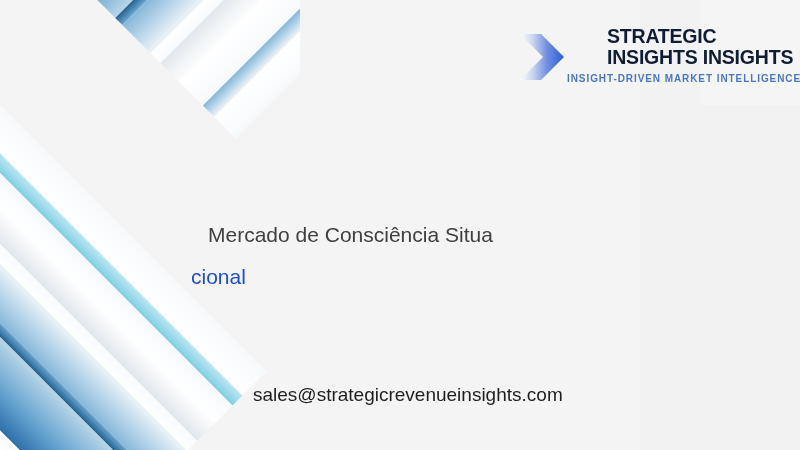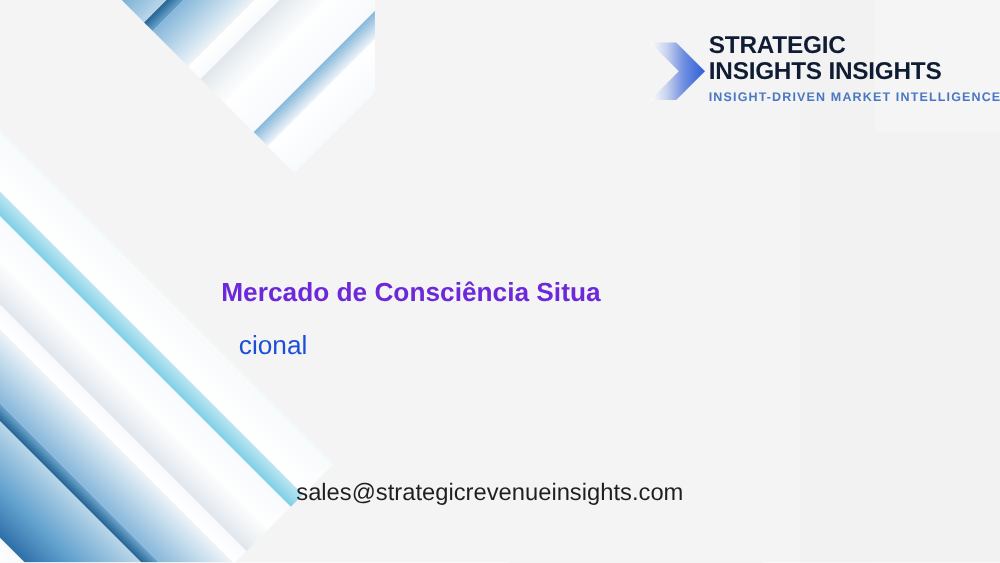--- a/index.html
+++ b/index.html
@@ -65,53 +65,53 @@
     top: 0;
     width: 184px;
   }
   .logo-line {
     font-weight: bold;
     font-size: 19.5px;
     line-height: 20.5px;
     letter-spacing: -0.2px;
     color: #101c33;
     white-space: nowrap;
+    margin-left: 40px;
   }
   .logo-tagline {
     margin-top: 6px;
     font-size: 10px;
     letter-spacing: 0.92px;
     font-weight: bold;
     color: #4a77c4;
     white-space: nowrap;
   }
 
   
   .title {
     position: absolute;
-    left: 177px;
+    left: 208px;
     top: 207px;
     width: 430px;
     font-size: 21px;
     line-height: 56px;
-    color: #6d28d9;
+    color: #404040;
     white-space: pre-wrap;
-    font-weight: bold;
   }
   .title-line-2 {
     position: absolute;
     left: 191px;
     top: 263px;
     font-size: 21px;
     line-height: 28px;
     color: #1d4ed8;
   }
   .email {
     position: absolute;
-    left: 237px;
+    left: 253px;
     top: 382px;
     font-size: 19px;
     line-height: 26px;
     color: #1f1f1f;
     white-space: nowrap;
   }
 </style>
 </head>
 <body>
 

